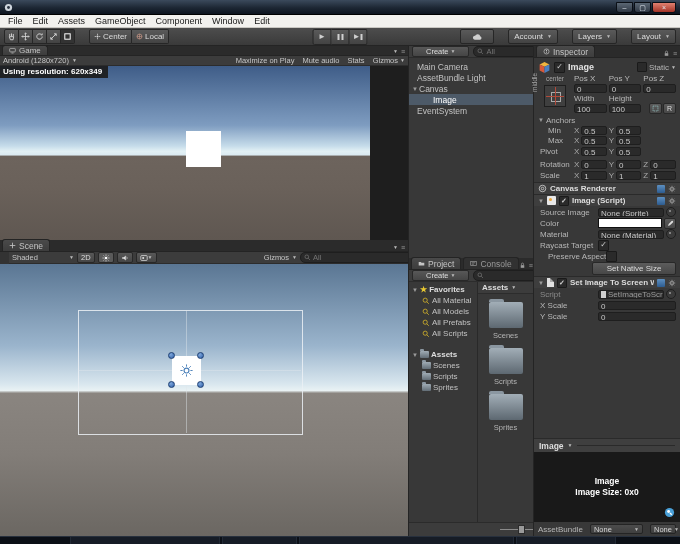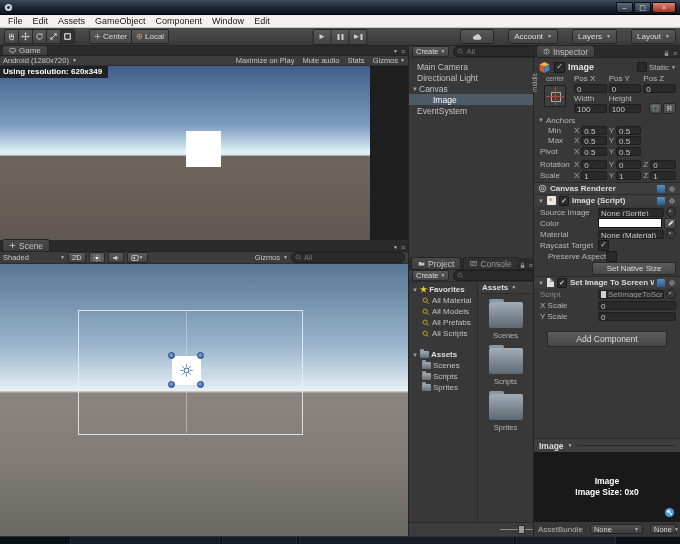--- a/index.html
+++ b/index.html
@@ -45,40 +45,40 @@
   .chev{font-size:5px;color:#bbb;line-height:1}
   
   .tabstrip{height:12px;background:#2b2b2b;display:flex;align-items:flex-end;border-bottom:1px solid #242424;box-sizing:border-box}
   .tab{height:12px;display:flex;align-items:center;gap:3px;padding:0 6px;font-size:8.5px;color:#c4c4c4;
        background:linear-gradient(#4a4a4a,#3d3d3d);border-radius:3px 3px 0 0;margin-left:2px;border:1px solid #242424;border-bottom:none;box-sizing:border-box}
   .tab.inactive{background:#313131;color:#9a9a9a}
   .striperight{margin-left:auto;display:flex;align-items:center;gap:3px;padding-right:3px;color:#9a9a9a}
   .ptoolbar{height:12px;background:#3c3c3c;border-bottom:1px solid #2c2c2c;display:flex;align-items:center;
             padding:0 3px;box-sizing:border-box;gap:4px}
   .smallbtn{height:9px;background:linear-gradient(#585858,#454545);border:1px solid #282828;border-radius:2px;
-            display:flex;align-items:center;gap:2px;padding:0 3px;font-size:7.5px;color:#ddd}
+            display:flex;align-items:center;gap:2px;padding:0 13px;font-size:7.5px;color:#ddd}
   .searchpill{height:9px;flex:1;background:#2a2a2a;border:1px solid #1e1e1e;border-radius:5px;
               display:flex;align-items:center;gap:2px;padding:0 3px;color:#777}
   .searchpill input{flex:1;min-width:10px;background:transparent;border:none;outline:none;color:#999;font-size:7.5px;padding:0}
   
   #game{left:0;top:46px;width:408px;height:194px;background:#333}
   #game-render{position:absolute;left:0;top:20px;width:370px;height:174px;
     background:linear-gradient(180deg,#3f5d88 0%,#7e9cc0 34%,#c6dcea 46%,#e3f1f5 49%,#dcebf2 51%,#6d645d 52%,#6a615a 70%,#5f5751 100%)}
   #game-void{position:absolute;left:370px;top:20px;width:38px;height:174px;background:#1e1e1e}
   .gv-toolbar{position:absolute;left:0;top:10px;width:408px;height:10px;background:#3c3c3c;border-bottom:1px solid #2c2c2c;
               display:flex;align-items:center;padding:0 3px;box-sizing:border-box;gap:6px;font-size:7.5px;color:#c6c6c6}
   .gv-right{margin-left:auto;display:flex;align-items:center;gap:8px}
   #game-overlay{position:absolute;left:0;top:20px;background:rgba(28,28,28,.92);color:#fff;font-weight:bold;
                 font-size:8px;padding:1px 6px 2px 3px}
   #game-square{position:absolute;left:186px;top:65px;width:35px;height:36px;background:#fff}
   
   #scene{left:0;top:240px;width:408px;height:296px;background:#333}
   #scene-render{position:absolute;left:0;top:24px;width:408px;height:272px;
     background:linear-gradient(180deg,#5a7693 0%,#9ab4cc 30%,#d8e6ee 44%,#e9f2f4 46.5%,#8a8580 47.5%,#827d78 70%,#6b6762 100%)}
-  .sv-toolbar{position:absolute;left:0;top:12px;width:408px;height:12px;background:#3c3c3c;border-bottom:1px solid #2c2c2c;
+  .sv-toolbar{position:absolute;left:9px;top:12px;width:408px;height:12px;background:#3c3c3c;border-bottom:1px solid #2c2c2c;
               display:flex;align-items:center;gap:3px;padding:0 3px;box-sizing:border-box;font-size:7.5px;color:#c6c6c6}
   .sq-toggle{height:9px;background:linear-gradient(#585858,#454545);border:1px solid #282828;border-radius:2px;
              display:flex;align-items:center;justify-content:center;padding:0 3px;color:#ddd}
   .sq-toggle.lit{background:#5a5a5a;color:#fff}
   #canvas-rect{position:absolute;left:78px;top:46px;width:223px;height:123px;border:1px solid rgba(235,240,244,.85)}
   .xhair-v{position:absolute;left:186px;top:46px;width:1px;height:123px;background:rgba(225,230,235,.45)}
   .xhair-h{position:absolute;left:78px;top:106px;width:223px;height:1px;background:rgba(225,230,235,.45)}
   #scene-square{position:absolute;left:172px;top:92px;width:29px;height:29px;background:#fff}
   .hdl{position:absolute;width:7px;height:7px;border-radius:50%;background:radial-gradient(circle at 35% 30%,#7fa8dc,#2f5fa8);border:1px solid #1d3f73;box-sizing:border-box}
   
@@ -354,21 +354,21 @@
           <path d="M6 6l2.5 2.5" stroke="currentColor"></path>
         </svg>
       <input placeholder="All" style="">
     </span>
   </div>
   <div style="padding-top:3px">
     <div class="hrow">
         <span>Main Camera</span>
       </div>
     <div class="hrow">
-        <span>Directional Light</span>
+        <span>AssetBundle Light</span>
       </div>
     <div class="hrow" style="padding-left:10px">
         <span class="exp">▼</span>
         <span>Canvas</span>
       </div>
     <div class="hrow sel" style="padding-left:24px">
         <span>Image</span>
       </div>
     <div class="hrow">
         <span>EventSystem</span>
@@ -736,23 +736,20 @@
   </div>
   <div class="crow">
     <span class="clbl">X Scale</span>
     <span class="fld">0</span>
   </div>
   <div class="crow">
     <span class="clbl">Y Scale</span>
     <span class="fld">0</span>
   </div>
 
-  <div style="display:flex;justify-content:center;margin-top:10px;flex-shrink:0">
-    <span class="ubtn" style="width:118px;height:14px;font-size:8.5px">Add Component</span>
-  </div>
 
   <div id="preview-group">
     <div id="preview-head">
       <span>Image</span>
       <span class="chev">▼</span>
       <span style="flex:1;height:1px;background:#2a2a2a"></span>
     </div>
     <div id="preview-body">
       <span class="pl">Image</span>
       <span class="pl">Image Size: 0x0</span>

